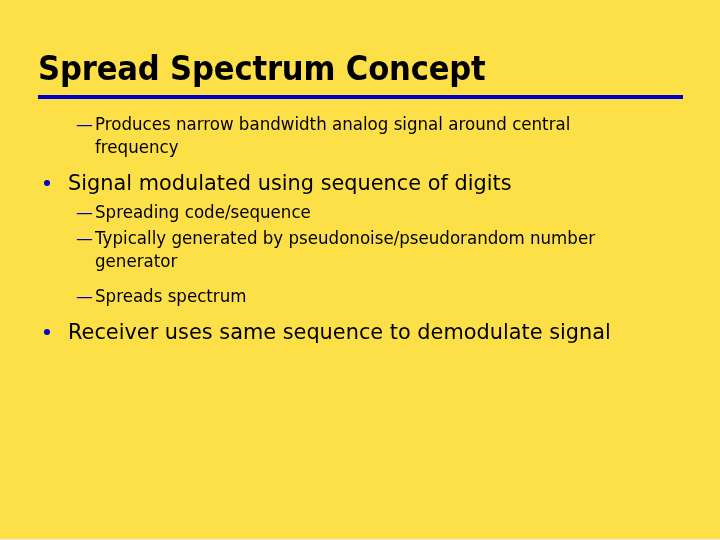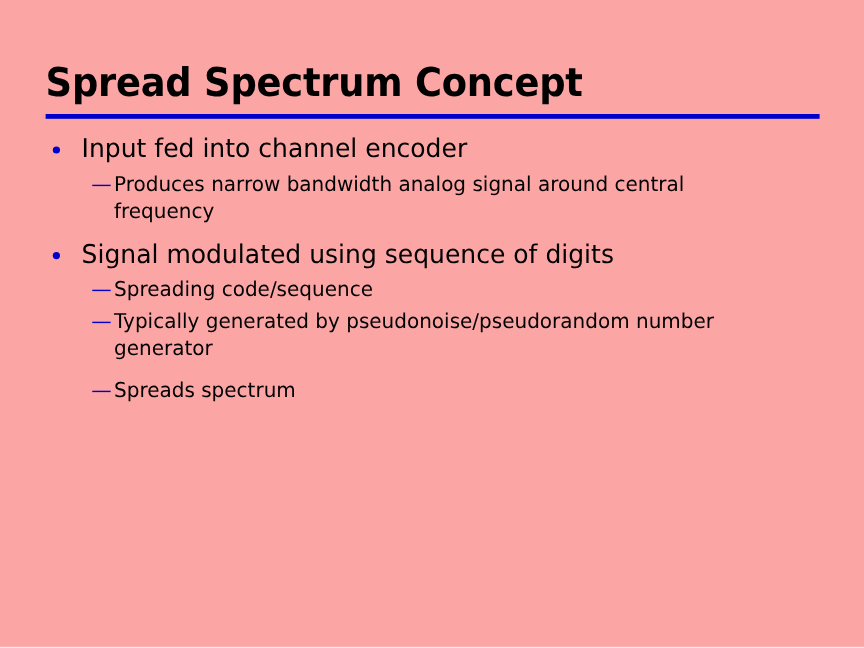--- a/index.html
+++ b/index.html
@@ -5,21 +5,21 @@
 <style>
   html, body {
     margin: 0;
     padding: 0;
     background: #ffffff;
   }
   .slide {
     position: relative;
     width: 720px;
     height: 540px;
-    background: #fca5a5;
+    background: #fde047;
     overflow: hidden;
     box-sizing: border-box;
     border-bottom: 1px solid #ededed;
     font-family: "DejaVu Sans", sans-serif;
   }
 
   
   .slide-title {
     position: absolute;
     left: 38px;
@@ -122,24 +122,20 @@
 
 <div class="slide">
 
   <h1 class="slide-title">Spread Spectrum Concept</h1>
 
   <div class="title-rule"></div>
 
   <div class="body-area">
     <ul class="level1">
 
-      <li class="bullet1">
-        <span class="dot"></span>
-        <span class="txt">Input fed into channel encoder</span>
-      </li>
       <div class="gap-sub"></div>
       <ul class="level2">
         <li class="bullet2">
           <span class="dash">—</span>
           <span class="txt">Produces narrow bandwidth analog signal around central frequency</span>
         </li>
       </ul>
 
       <div class="gap-group"></div>
 
@@ -165,20 +161,24 @@
       <div class="gap-sub"></div>
       <ul class="level2">
         <li class="bullet2">
           <span class="dash">—</span>
           <span class="txt">Spreads spectrum</span>
         </li>
       </ul>
 
       <div class="gap-group"></div>
 
+      <li class="bullet1">
+        <span class="dot"></span>
+        <span class="txt">Receiver uses same sequence to demodulate signal</span>
+      </li>
 
       <div class="gap-main"></div>
 
 
     </ul>
   </div>
 
 </div>
 
 </body></html>

